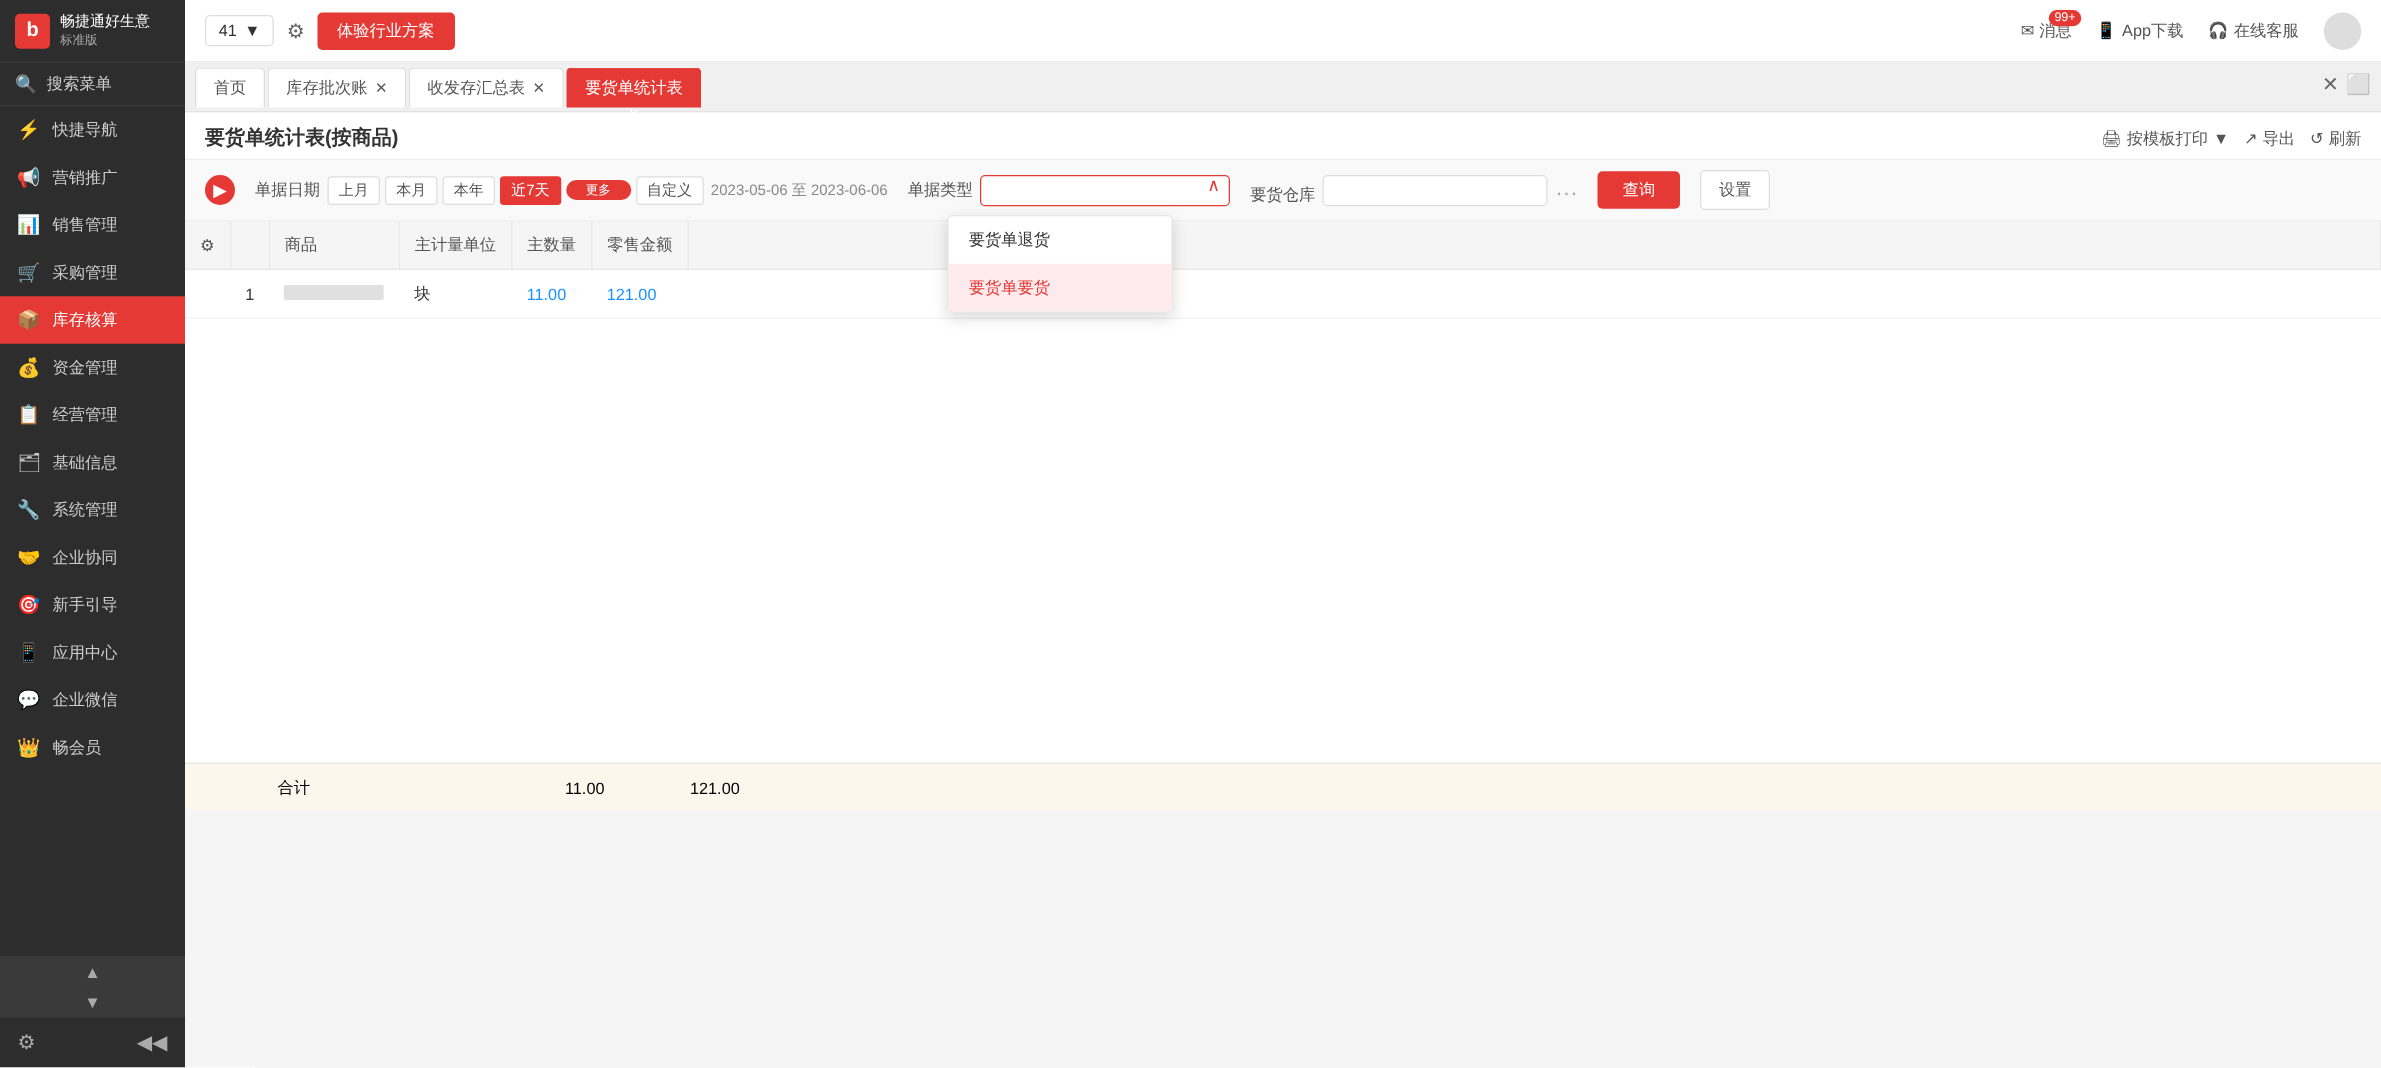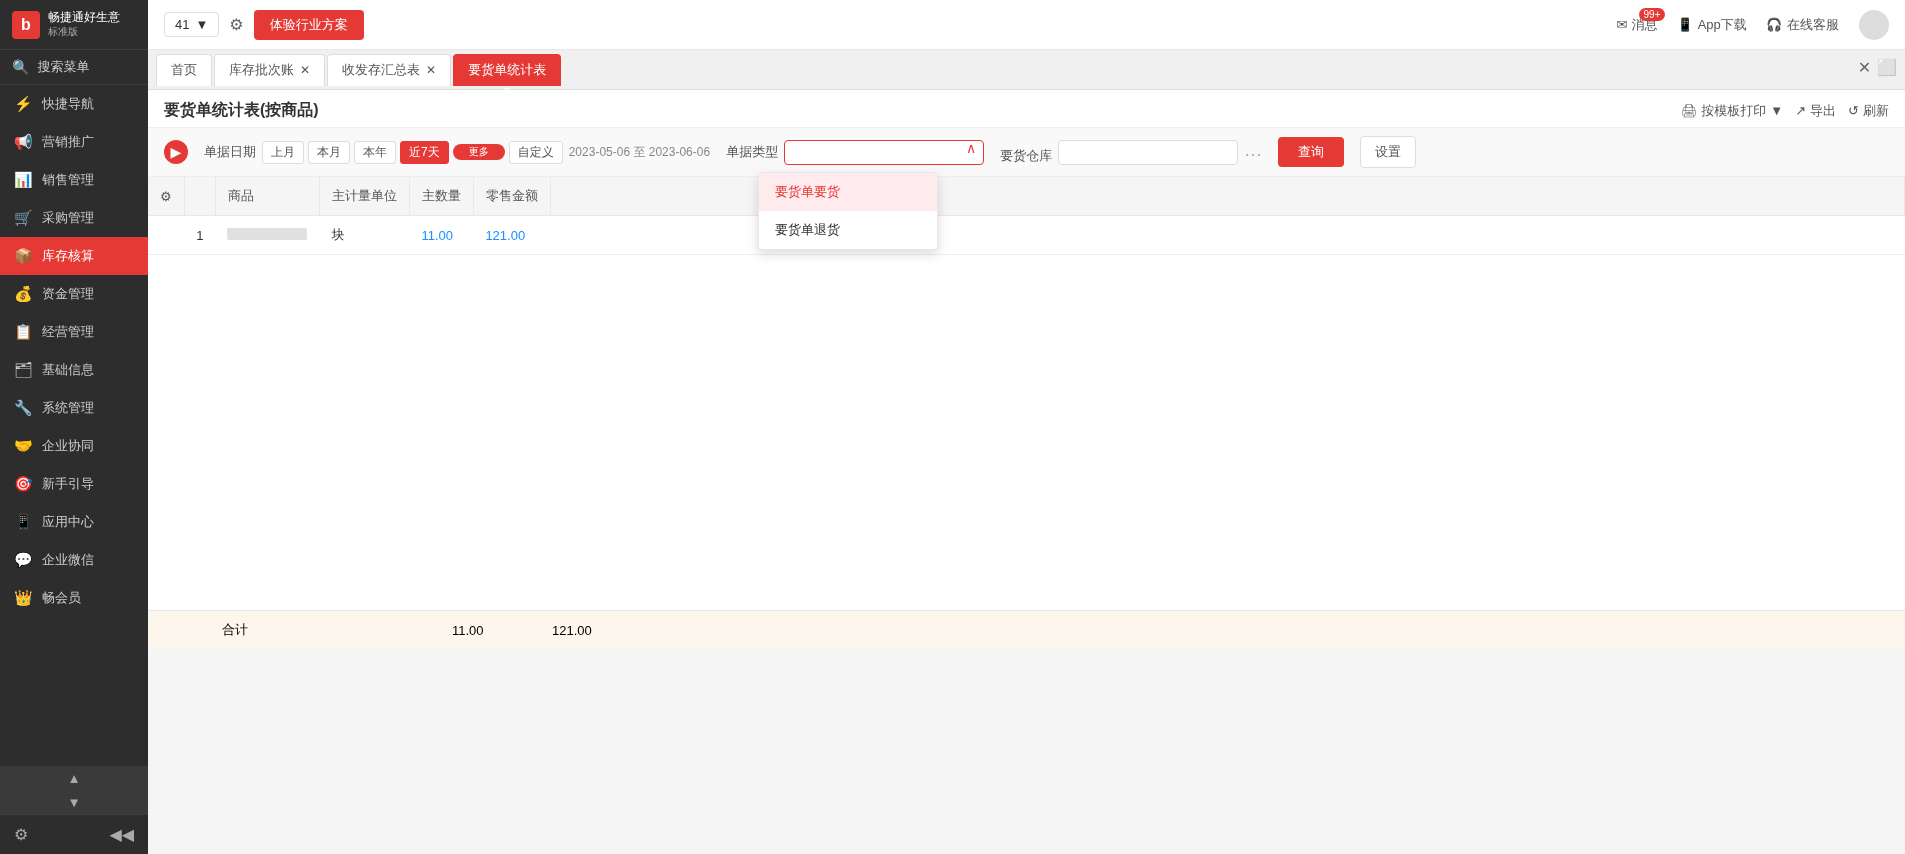--- a/index.html
+++ b/index.html
@@ -645,22 +645,22 @@
       <div class="filter-warehouse-group">
         <span class="filter-label">要货仓库</span>
         <input class="filter-warehouse-input" style="">
         <span class="filter-more-btn">···</span>
       </div>
 
       <button class="filter-query-btn">查询</button>
       <button class="filter-set-btn">设置</button>
 
       <div class="dropdown-menu">
+        <div class="dropdown-item">要货单退货</div>
         <div class="dropdown-item selected">要货单要货</div>
-        <div class="dropdown-item">要货单退货</div>
       </div>
     </div>
 
     <div class="table-container">
       <table>
         <thead>
           <tr>
             <th class="th-gear">
               <span>⚙</span>
             </th>

